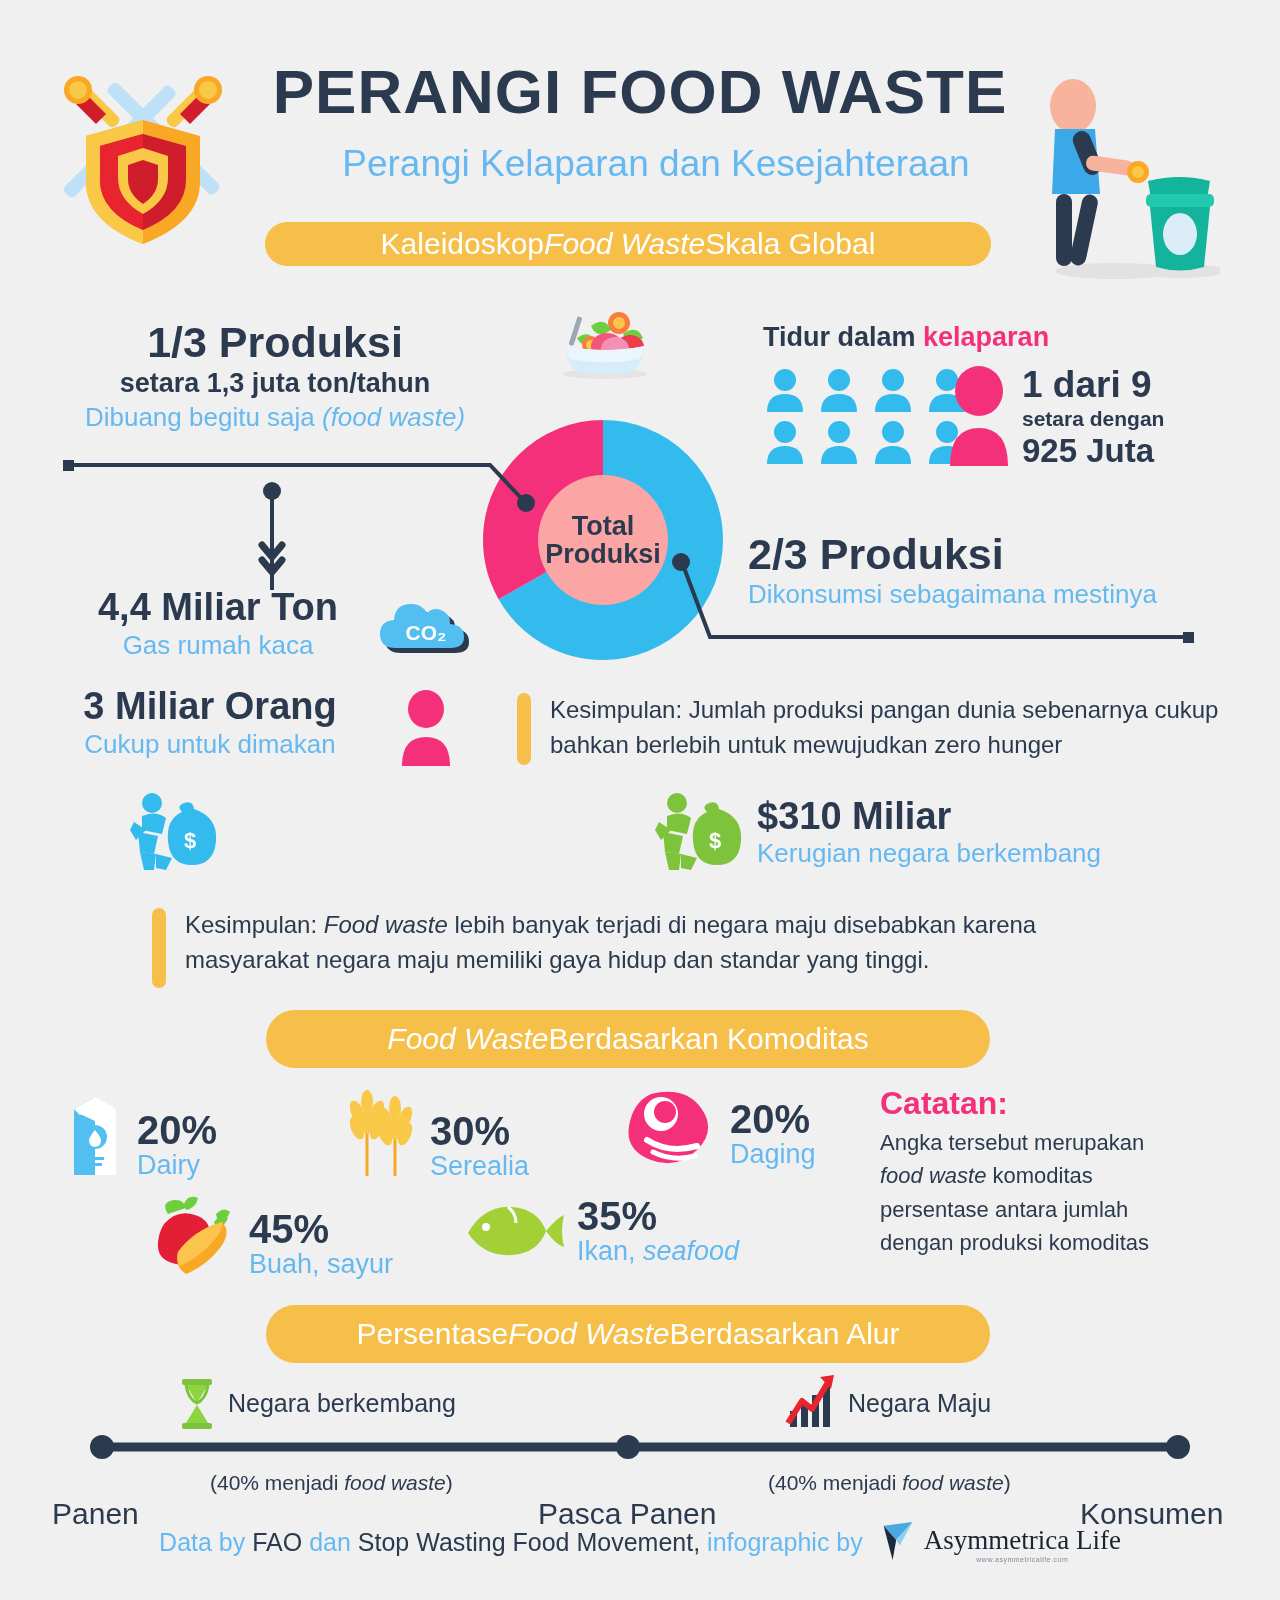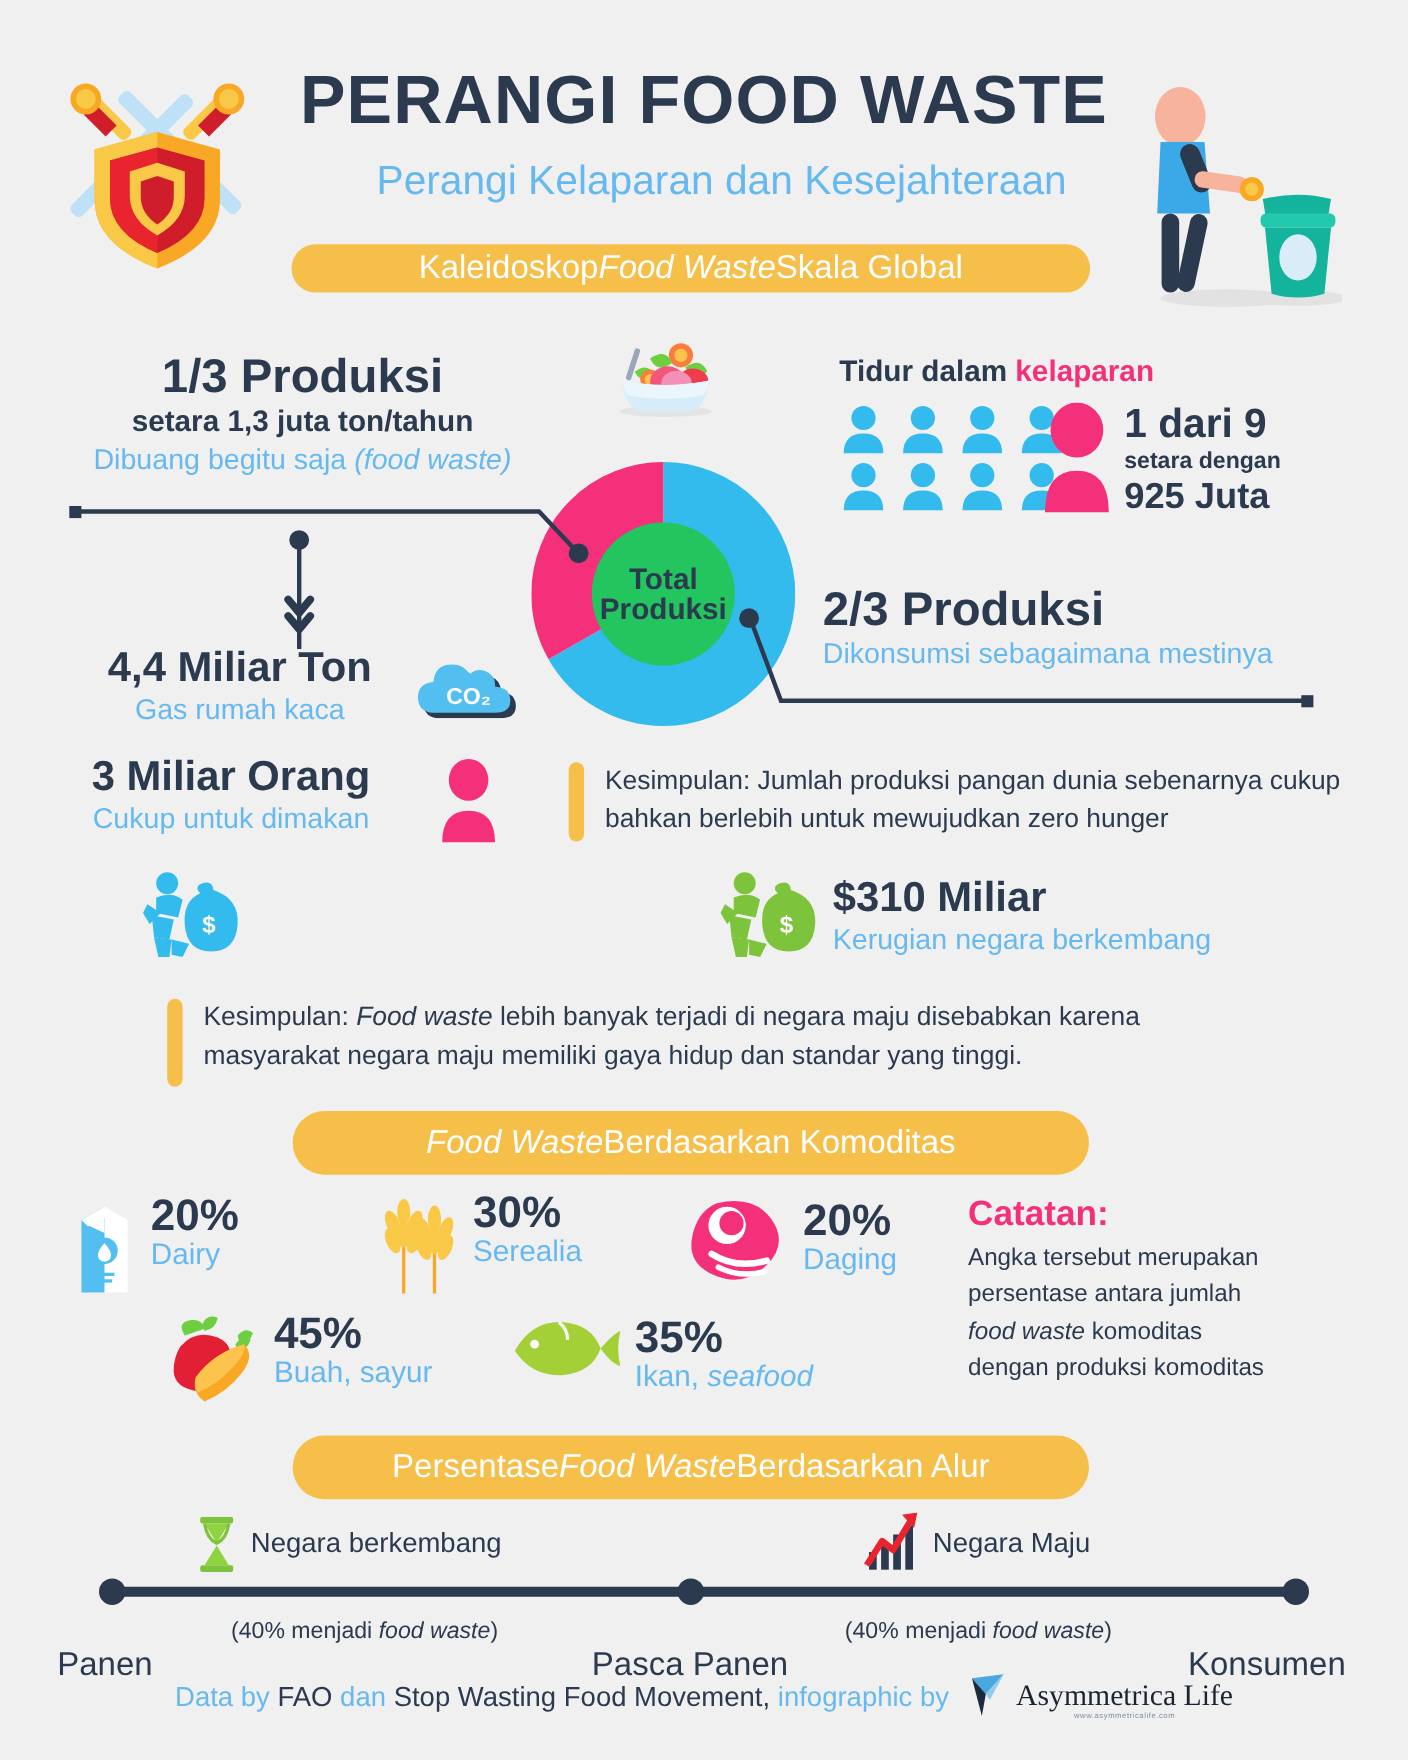--- a/index.html
+++ b/index.html
@@ -56,21 +56,21 @@
   #big-person { left: 948px; top: 366px; width: 62px; height: 100px; }
   #hunger-right { left: 1022px; top: 366px; width: 230px; }
   #hunger-right .l1 { font-size: 37px; font-weight: bold; line-height: 1.05; }
   #hunger-right .l2 { font-size: 21px; font-weight: bold; line-height: 1.35; }
   #hunger-right .l3 { font-size: 33px; font-weight: bold; line-height: 1.1; }
 
   
   #donut { left: 483px; top: 420px; width: 240px; height: 240px; }
   #donut-hole {
     position: absolute; left: 50%; top: 50%; transform: translate(-50%,-50%);
-    width: 130px; height: 130px; border-radius: 50%; background: #22c55e;
+    width: 130px; height: 130px; border-radius: 50%; background: #fca5a5;
     display: flex; flex-direction: column; align-items: center; justify-content: center;
     font-size: 27px; font-weight: bold; color: #2b3a4f; line-height: 1.05; text-align: center;
   }
 
   
   #connectors { left: 0; top: 0; width: 1280px; height: 1600px; pointer-events: none; }
 
   
   #stat-44 { left: 68px; top: 586px; width: 300px; text-align: center; }
   #stat-44 .big-num { font-size: 38px; }
@@ -89,21 +89,21 @@
   #callout-2 { left: 140px; top: 908px; width: 1010px; }
   #callout-2 .bar { height: 80px; }
 
   
   #money-1 { left: 130px; top: 792px; display: flex; align-items: center; gap: 14px; }
   #money-2 { left: 655px; top: 792px; display: flex; align-items: center; gap: 14px; }
   .money-txt .big-num { font-size: 38px; }
   .money-txt .sub-blue { font-size: 26px; }
 
   
-  .commodity { position: absolute; display: flex; align-items: flex-start; gap: 13px; }
+  .commodity { position: absolute; display: flex; align-items: flex-end; gap: 13px; }
   .commodity .pct { font-size: 40px; font-weight: bold; color: #2b3a4f; line-height: 1.0; }
   .commodity .lbl { font-size: 27px; color: #66b9f0; line-height: 1.15; }
   .commodity .lbl i { font-style: italic; }
 
   #com-dairy { left: 66px; top: 1085px; }
   #com-cereal { left: 345px; top: 1082px; }
   #com-meat { left: 625px; top: 1090px; }
   #com-fruit { left: 150px; top: 1192px; }
   #com-fish { left: 460px; top: 1196px; }
 
@@ -471,22 +471,22 @@
     <div>
       <div class="pct">35%</div>
       <div class="lbl"><span>Ikan, </span><i>seafood</i></div>
     </div>
   </div>
 
   <div class="abs" id="catatan">
     <div class="head">Catatan:</div>
     <div class="body">
       <div>Angka tersebut merupakan</div>
+      <div><i>food waste</i><span> komoditas</span></div>
       <div>persentase antara jumlah</div>
-      <div><i>food waste</i><span> komoditas</span></div>
       <div>dengan produksi komoditas</div>
     </div>
   </div>
 
   <div class="abs pill" id="banner-alur">
     <span>Persentase </span>
       <i>Food Waste</i>
       <span> Berdasarkan Alur</span>
   </div>
 

